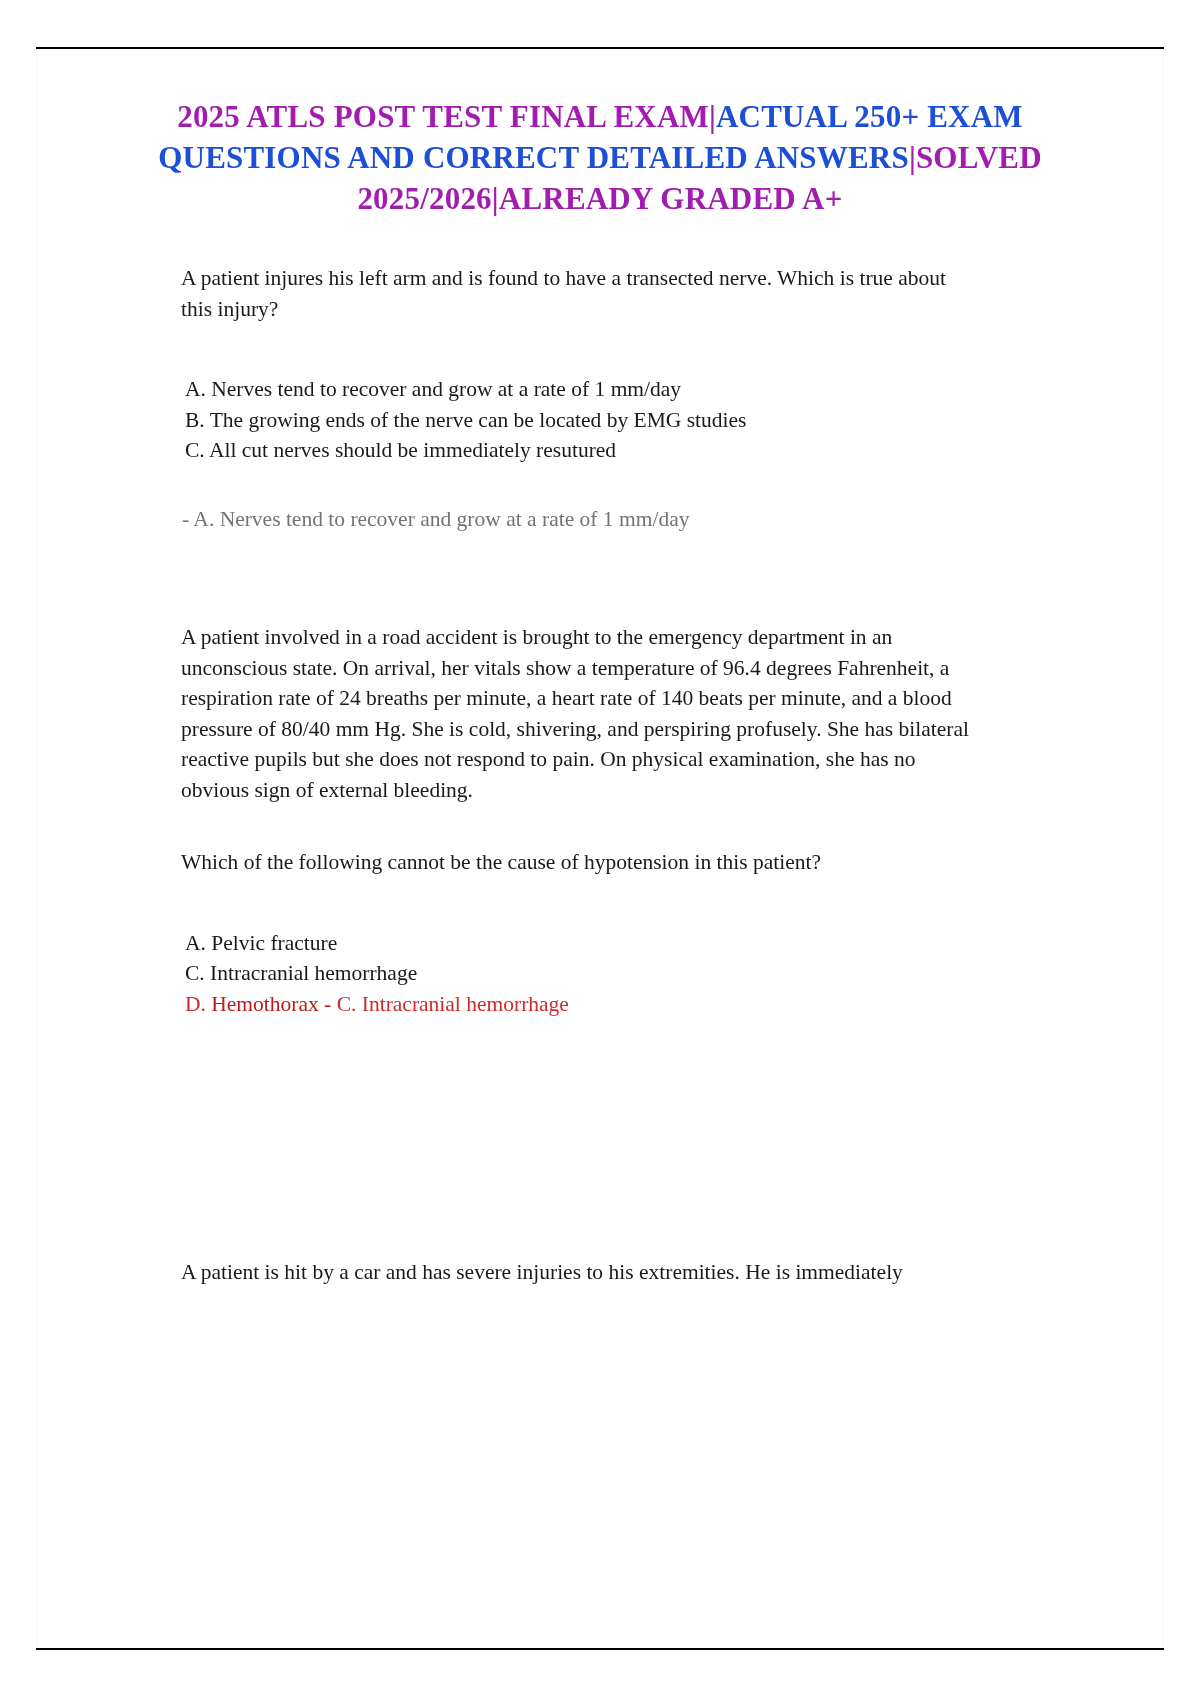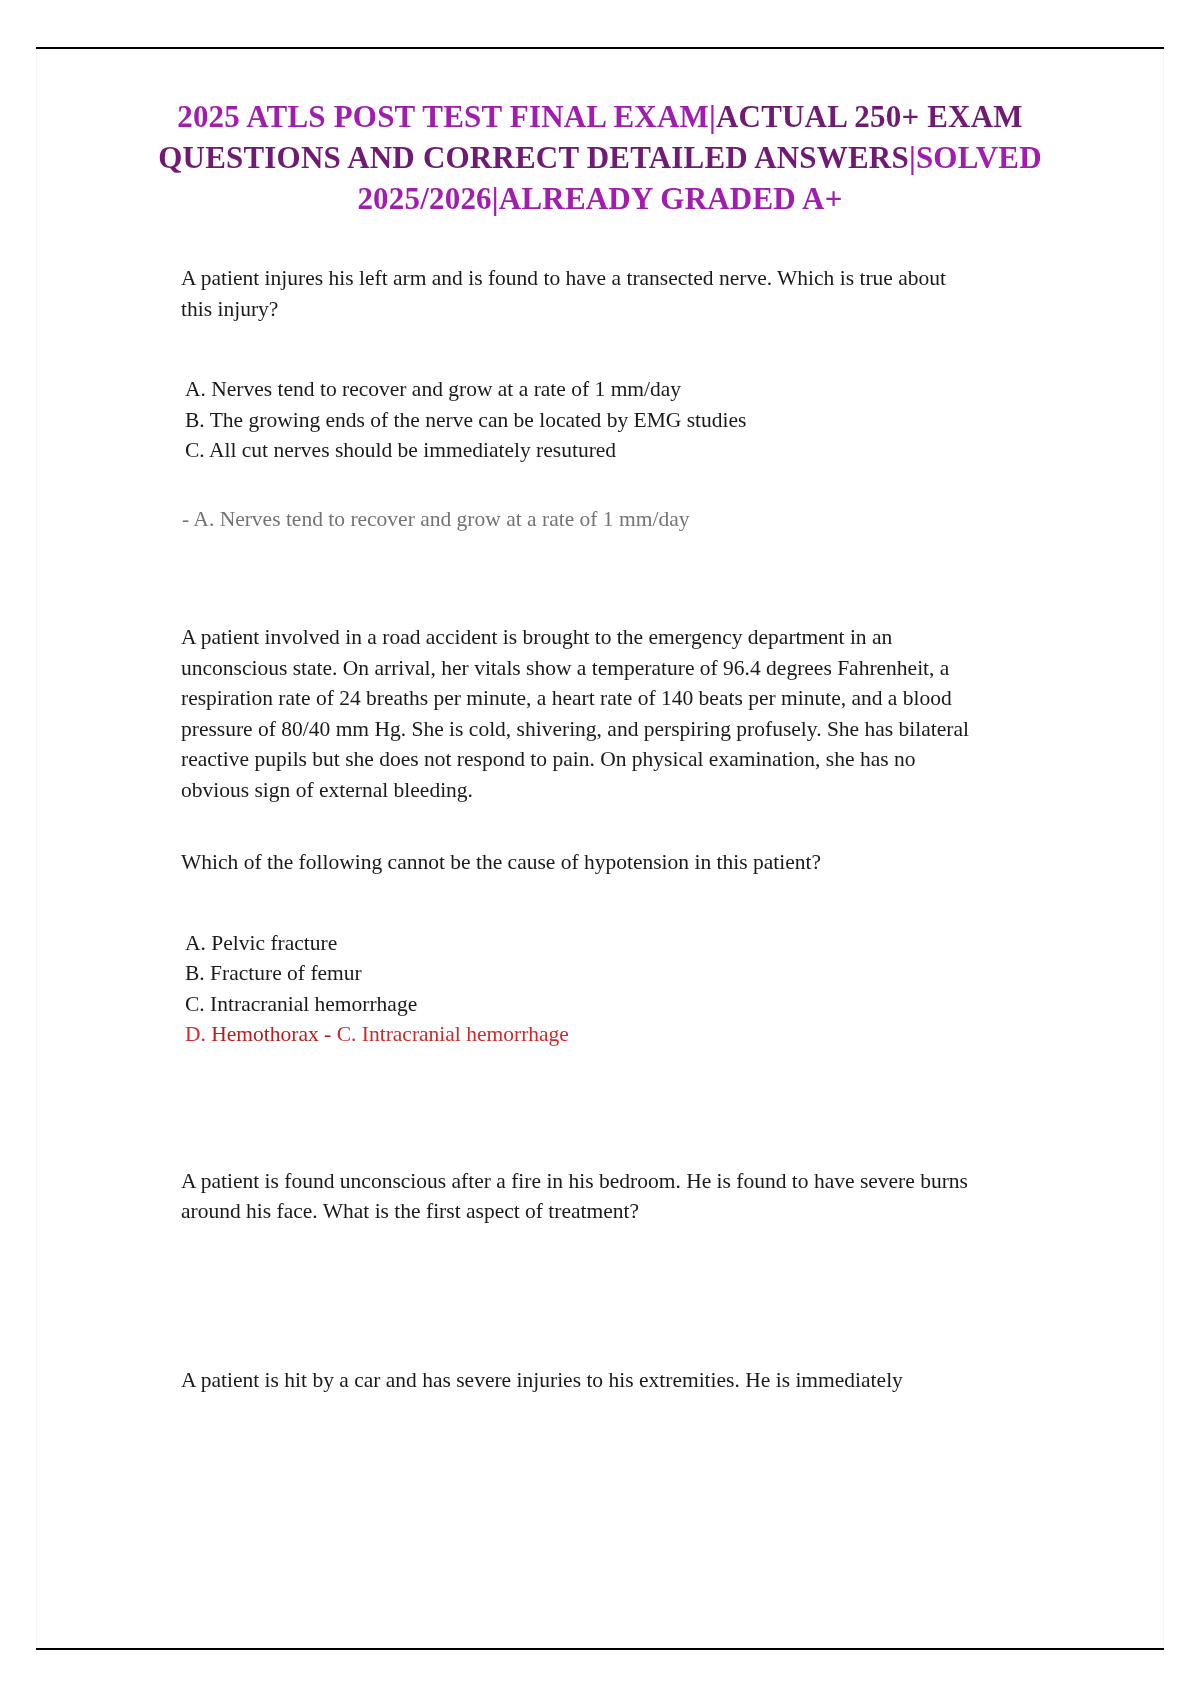--- a/index.html
+++ b/index.html
@@ -63,21 +63,21 @@
     top: 96px;
     width: 1000px;
     text-align: center;
     font-family: "Liberation Serif", "DejaVu Serif", serif;
     font-weight: bold;
     font-size: 31px;
     line-height: 41px;
     letter-spacing: 0.2px;
     color: #0d0d0d;
   }
-  .title .red { color: #701a75; }
+  .title .red { color: #1d4ed8; }
   .title .blk { color: #a21caf; }
 
   .body-col {
     position: absolute;
     left: 173px;
     top: 255px;
     width: 810px;
     font-size: 21.5px;
     line-height: 30.5px;
     color: #1a1a1a;
@@ -137,30 +137,28 @@
 
     <div class="sp-80"></div>
 
     <div class="q-block">
       <p class="para">A patient involved in a road accident is brought to the emergency department in an unconscious state. On arrival, her vitals show a temperature of 96.4 degrees Fahrenheit, a respiration rate of 24 breaths per minute, a heart rate of 140 beats per minute, and a blood pressure of 80/40 mm Hg. She is cold, shivering, and perspiring profusely. She has bilateral reactive pupils but she does not respond to pain. On physical examination, she has no obvious sign of external bleeding.</p>
       <div class="sp-26"></div>
       <p class="para">Which of the following cannot be the cause of hypotension in this patient?</p>
       <div class="sp-30"></div>
       <div class="opts">
         <div class="opt">A. Pelvic fracture</div>
-        <div class="opt">B. Fracture of femur</div>
         <div class="opt">C. Intracranial hemorrhage</div>
         <div class="opt"><span class="red">D.</span><span class="blk"> Hemothorax - </span><span class="red">C. Intracranial hemorrhage</span></div>
       </div>
     </div>
 
     <div class="sp-96"></div>
 
     <div class="q-block">
-      <p class="para">A patient is found unconscious after a fire in his bedroom. He is found to have severe burns around his face. What is the first aspect of treatment?</p>
     </div>
 
     <div class="sp-96"></div>
     <div class="sp-26"></div>
 
     <div class="q-block">
       <p class="para">A patient is hit by a car and has severe injuries to his extremities. He is immediately</p>
     </div>
 
   </div>

